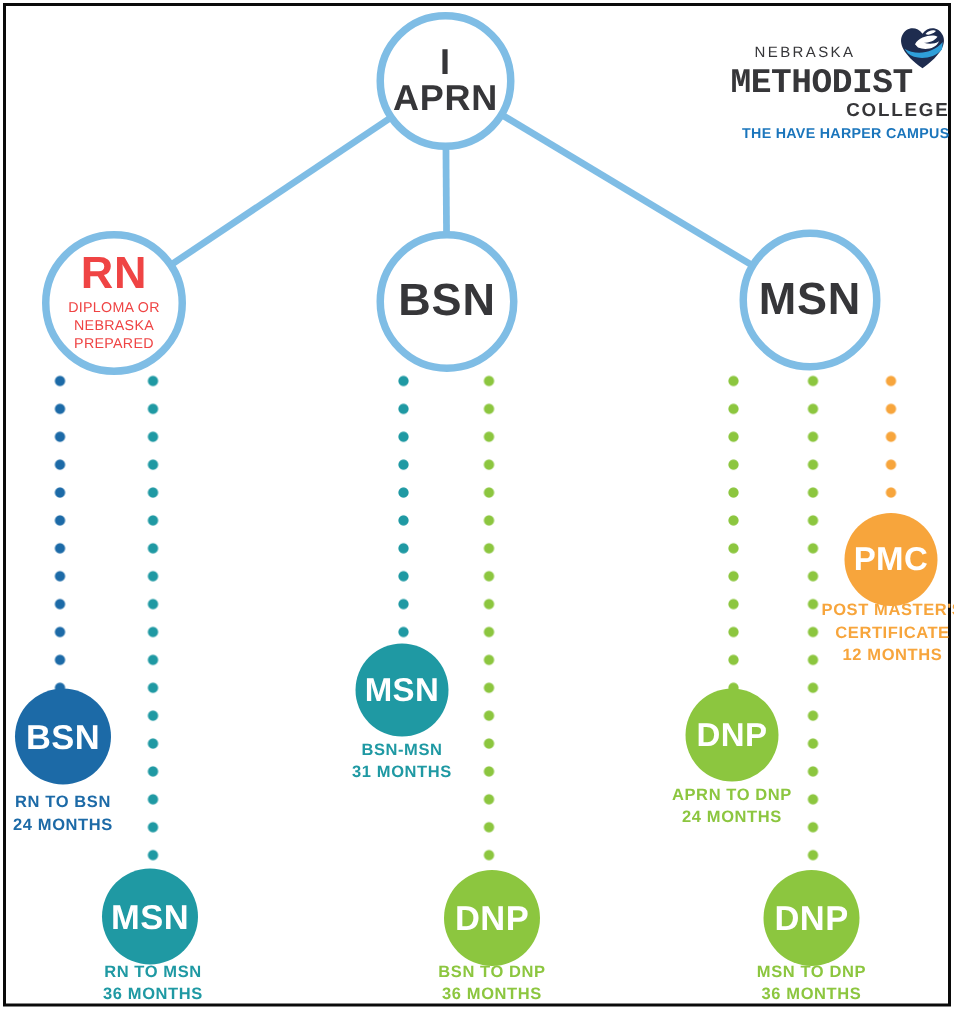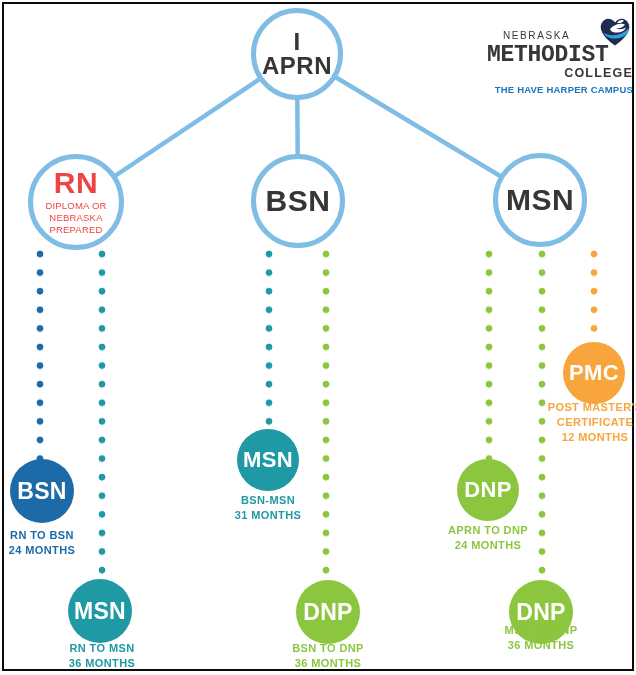--- a/index.html
+++ b/index.html
@@ -107,21 +107,21 @@
     <span>DNP</span>
   </div>
   <div class="caption" style="left: 428px; top: 523px; color: rgb(140, 198, 63);">
     <div>APRN TO DNP</div>
     <div>24 MONTHS</div>
   </div>
 
   <div class="node-solid s64" style="left: 509px; top: 580px; background-color: rgb(140, 198, 63);">
     <span>DNP</span>
   </div>
-  <div class="caption" style="left: 481px; top: 623px; color: rgb(140, 198, 63);">
+  <div class="caption" style="left: 481px; top: 641px; color: rgb(140, 198, 63);">
     <div>MSN TO DNP</div>
     <div>36 MONTHS</div>
   </div>
 
   <div class="node-solid s62" style="left: 563px; top: 342px; background-color: rgb(247, 165, 60);">
     <span>PMC</span>
   </div>
   <div class="caption" style="left: 535px; top: 400px; color: rgb(247, 165, 60);">
     <div>POST MASTER'S</div>
     <div>CERTIFICATE</div>

